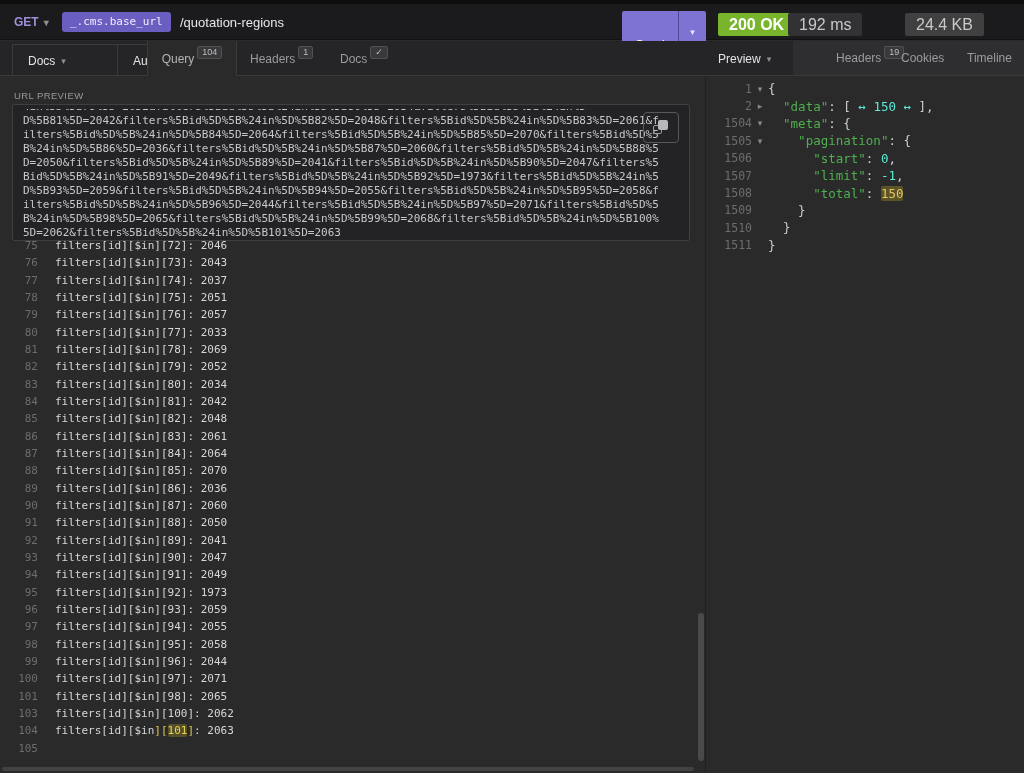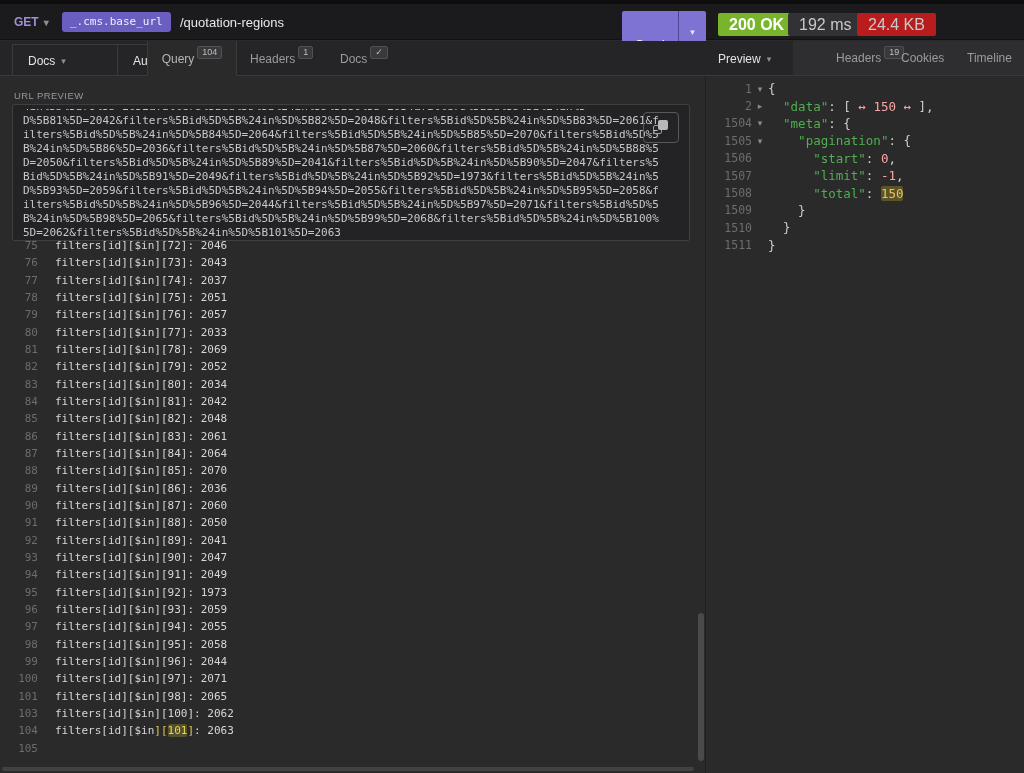--- a/index.html
+++ b/index.html
@@ -15,21 +15,21 @@
   .env-chip{position:absolute;left:62px;top:8px;height:20px;line-height:20px;background:#6a5fc0;border-radius:3px;
             padding:0 8px;font-size:11px;color:#f0eefc;}
   .url-path{position:absolute;left:180px;top:11px;font-size:13px;color:#e8e8ea;}
   .send-btn{position:absolute;left:622px;top:7px;width:84px;height:41px;background:#7e73d3;border-radius:2px;
             display:flex;align-items:flex-end;color:#ffffff;font-size:12.5px;cursor:pointer;}
   .send-label{flex:0 0 56px;text-align:center;}
   .send-split{flex:1;height:100%;border-left:1px solid rgba(20,16,60,.45);display:flex;align-items:center;justify-content:center;font-size:9px;color:#e8e5ff;}
   .pill{position:absolute;top:9px;height:23px;line-height:23px;border-radius:2px;padding:0 11px;font-size:16px;}
   .pill-status{left:718px;background:#78b52c;color:#ffffff;font-weight:bold;}
   .pill-time{left:788px;background:#323234;color:#c9c9cb;}
-  .pill-size{left:857px;background:#b91c1c;color:#c9c9cb;}
+  .pill-size{left:905px;background:#404040;color:#c9c9cb;}
 
   
   .req-strip{position:absolute;top:41px;left:0;width:706px;height:35px;background:#252527;}
   .req-strip-border{position:absolute;top:75px;left:0;width:706px;height:1px;background:#3a3a3c;}
   .ba-box{position:absolute;left:12px;top:44px;height:32px;border:1px solid #3a3a3c;border-bottom:none;display:flex;box-sizing:border-box;}
   .ba-btn{padding:0 15px;display:flex;align-items:center;font-size:12px;color:#e4e4e6;cursor:pointer;}
   .ba-btn + .ba-btn{border-left:1px solid #3a3a3c;margin-left:36px;}
   .ba-btn .caret{color:#8f8f92;font-size:9px;margin-left:6px;}
   .tab{position:absolute;top:41px;height:35px;display:flex;align-items:center;font-size:12px;color:#9b9b9d;cursor:pointer;}
   .tab-active-q{left:147px;width:88px;justify-content:center;background:#2a2a2b;border-left:1px solid #3a3a3c;border-right:1px solid #3a3a3c;z-index:2;color:#b4b4b6;}
@@ -70,21 +70,21 @@
 
   
   .resp-panel-line{position:absolute;left:705px;top:76px;bottom:0;width:1px;background:#202022;}
   .json-viewer{position:absolute;left:706px;top:80px;right:0;bottom:0;overflow:hidden;}
   .r-row{height:17.4px;display:flex;align-items:center;}
   .r-ln{flex:0 0 46px;text-align:right;font-family:"DejaVu Sans Mono",monospace;font-size:11.5px;color:#6d6d70;}
   .r-fold{flex:0 0 16px;text-align:center;font-size:9px;color:#8a8a8c;cursor:pointer;}
   .r-code{font-family:"DejaVu Sans Mono",monospace;font-size:12.5px;white-space:pre;}
   .seg-p{color:#cfcfd1;}
   .seg-k{color:#4fae4f;}
-  .seg-n{color:#fca5a5;}
+  .seg-n{color:#5eead4;}
   .seg-hl{color:#e5c56a;background:#5c5424;border-radius:2px;}
 </style>
 </head>
 <body>
 
 <div class="app">
 
   <div class="topstrip"></div>
 
   <div class="topbar">

